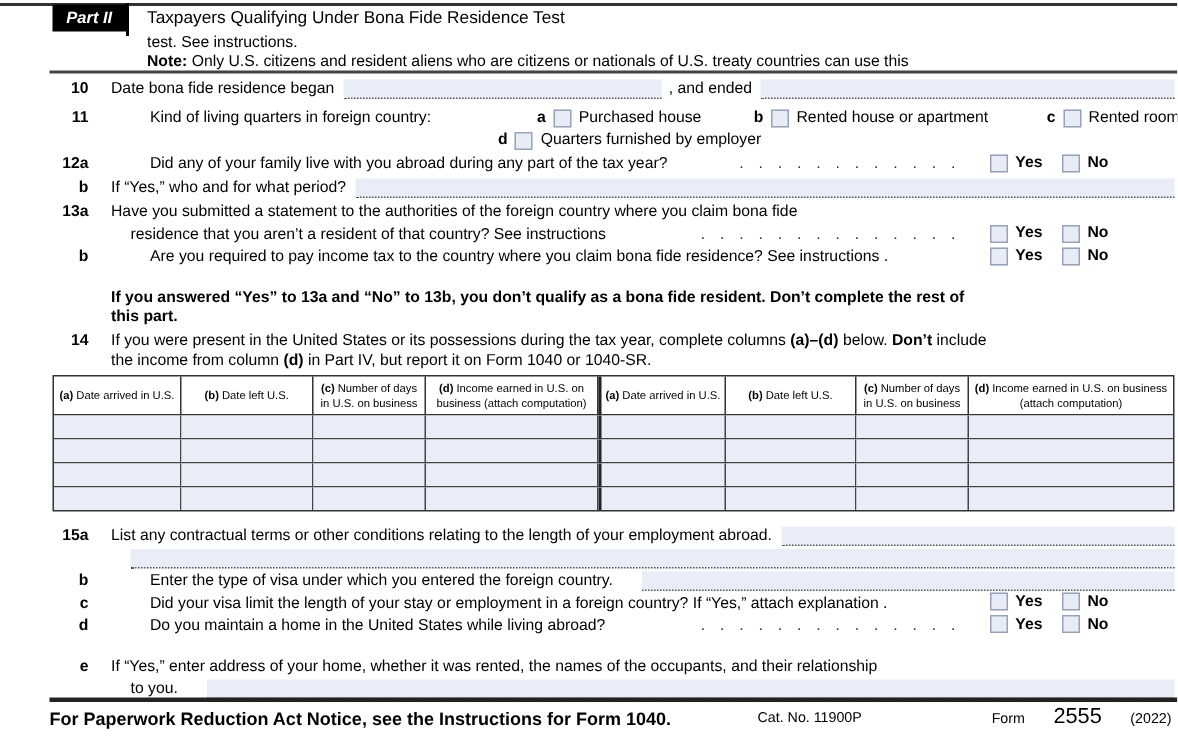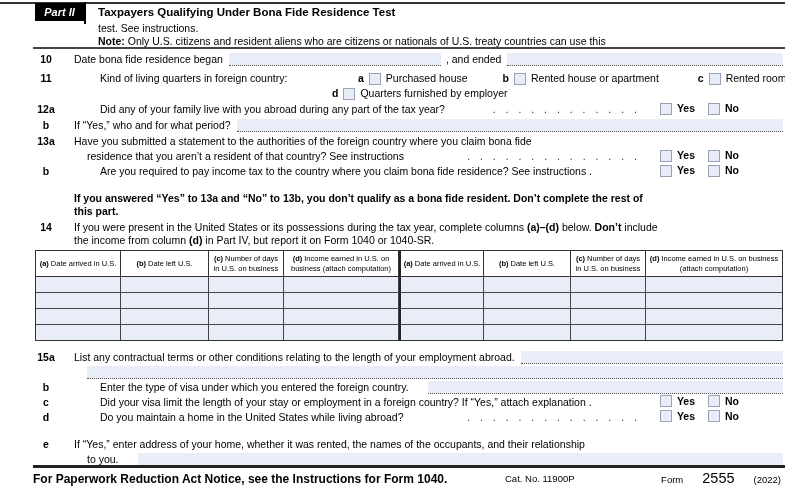--- a/index.html
+++ b/index.html
@@ -2,27 +2,27 @@
 <html><head>
 <meta charset="utf-8">
 <style>
   html,body { margin:0; padding:0; background:#fff; }
   .page { position:relative; width:785px; height:500px; background:#fff; overflow:hidden;
           font-family:"Liberation Sans", sans-serif; font-size:10.5px; color:#000; }
   .topline { position:absolute; left:0; top:2px; width:785px; height:1.5px; background:#333; }
   .part-badge { position:absolute; left:35px; top:3px; width:49px; height:18px; background:#000;
                 color:#fff; font-weight:bold; font-size:11px; text-align:center; line-height:18px;font-style:italic; }
   .part-vline { position:absolute; left:84px; top:2px; width:1.5px; height:22px; background:#000; }
-  .part-title { position:absolute; left:98px; top:6px; font-weight:bold; font-size:11.5px; }
+  .part-title { position:absolute; left:98px; top:6px; font-weight:normal; font-size:11.5px; }
   .note-block { position:absolute; left:98px; top:22px; line-height:12.5px; }
   .divider { position:absolute; left:33px; top:47px; width:752px; height:1.5px; background:#444; }
 
   .lines { position:absolute; left:33px; top:49px; width:750px; }
   .line { display:flex; align-items:flex-end; line-height:13px; }
-  .num { width:26px; flex:none; text-align:center; font-weight:bold; }
+  .num { width:26px; flex:none; text-align:right; font-weight:bold; }
   .gap { width:15px; flex:none; }
   .sp  { width:41px; flex:none; }
   .txt { white-space:nowrap; }
   .wrapb { font-weight:bold; }
   .field { flex:1; height:12px; background:#e9edf7; border-bottom:1px dotted #555; margin-left:6px; }
   .field.fixed { flex:none; }
   .cb { width:10px; height:10px; flex:none; background:#e7ecf6; border:1px solid #98a3b8; display:inline-block; }
   .yesno { display:flex; align-items:center; flex:none; margin-left:10px; margin-right:44px; padding-bottom:1px; }
   .yesno .lbl { font-weight:bold; margin-left:5px; }
   .yesno .cb2 { margin-left:13px; }

